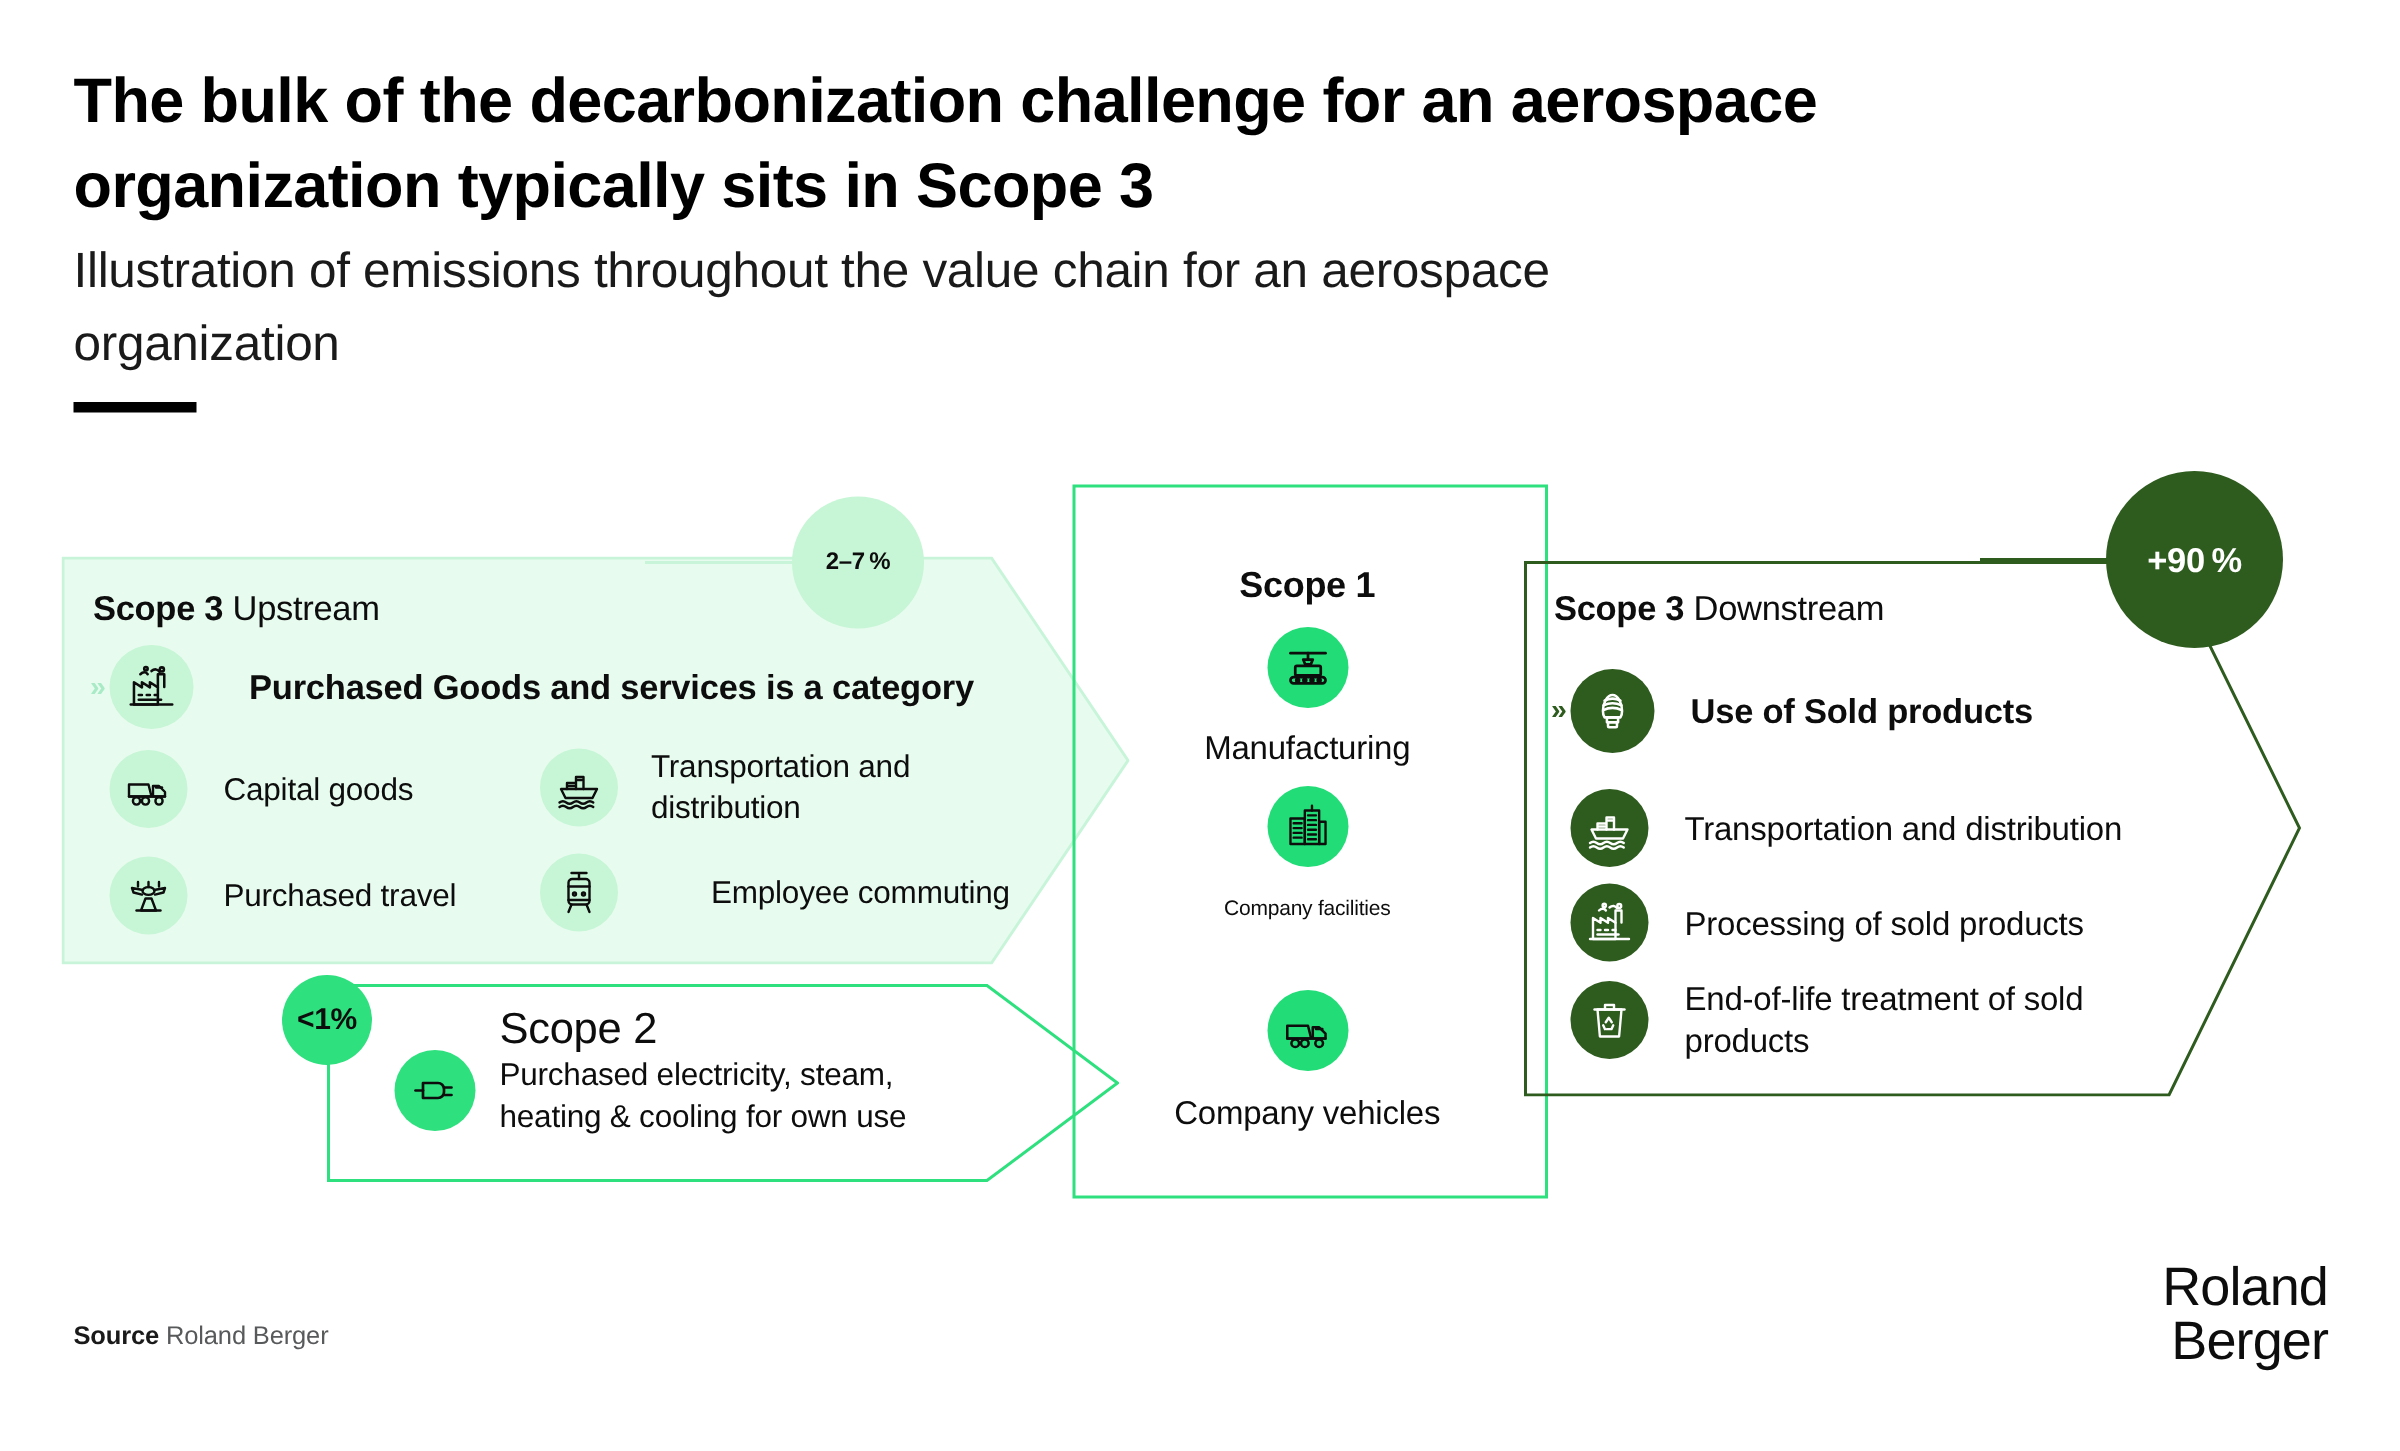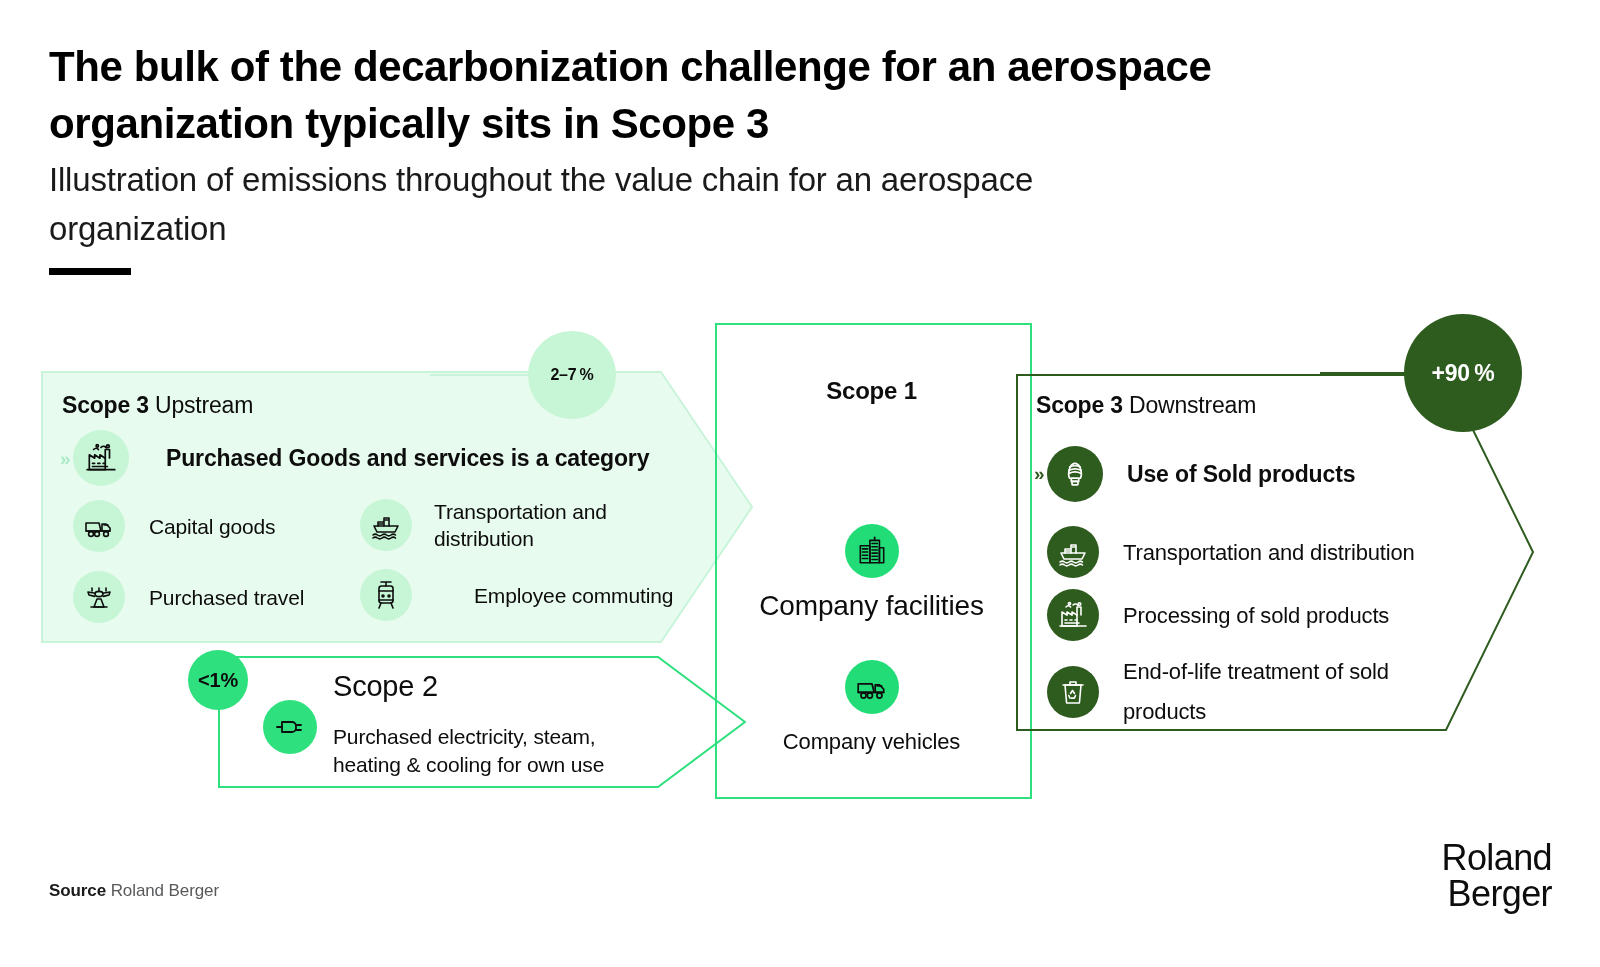--- a/index.html
+++ b/index.html
@@ -191,38 +191,54 @@
       <svg width="32" height="32" viewBox="0 0 32 32" fill="none" stroke="#0d0d0d" stroke-width="1.8" stroke-linecap="round" stroke-linejoin="round">
         <path d="M8 11h10a4 4 0 0 1 4 4v2a4 4 0 0 1-4 4H8z"></path>
         <path d="M22 14h5M22 19h5"></path>
         <path d="M8 16H3"></path>
       </svg>
     </div>
   </div>
 
   <div style="position:absolute;left:333px;top:670px;width:330px;">
     <div style="font-size:29px;font-weight:normal;letter-spacing:-0.2px;">Scope 2</div>
-    <div class="lbl" style="margin-top:20px;line-height:28px;">Purchased electricity, steam, heating &amp; cooling for own use</div>
+    <div class="lbl" style="margin-top:0;line-height:28px;">Purchased electricity, steam, heating &amp; cooling for own use</div>
   </div>
 
   <div style="position:absolute;left:715px;top:345px;width:313px;text-align:center;font-size:24px;font-weight:bold;letter-spacing:-0.2px;margin-top:32px;">Scope 1</div>
 
+  <div style="position:absolute;left:715px;top:418px;width:313px;text-align:center;">
+    <div class="ico" style="width:54px;height:54px;background:#22dd77;margin:0 auto;">
+      <svg width="34" height="34" viewBox="0 0 32 32" fill="none" stroke="#0d0d0d" stroke-width="1.7" stroke-linecap="round" stroke-linejoin="round">
+        <path d="M5 7h22"></path>
+          <path d="M16 7v4"></path>
+        <path d="M13 11h6l-1.2 3h-3.6z"></path>
+        <rect x="8" y="15" width="16" height="6" rx="1"></rect>
+        <rect x="5" y="22" width="22" height="4" rx="2"></rect>
+        <circle cx="9.5" cy="24" r="0.9"></circle>
+          <circle cx="14" cy="24" r="0.9"></circle>
+          <circle cx="18.5" cy="24" r="0.9"></circle>
+          <circle cx="23" cy="24" r="0.9"></circle>
+      </svg>
+    </div>
+    <div class="lbl" style="margin-top:13px;font-size:22px;">Manufacturing</div>
+  </div>
 
   <div style="position:absolute;left:715px;top:524px;width:313px;text-align:center;">
     <div class="ico" style="width:54px;height:54px;background:#22dd77;margin:0 auto;">
       <svg width="34" height="34" viewBox="0 0 32 32" fill="none" stroke="#0d0d0d" stroke-width="1.5" stroke-linecap="round" stroke-linejoin="round">
         <rect x="5" y="11" width="9" height="16"></rect>
         <rect x="14" y="6" width="9" height="21"></rect>
         <rect x="23" y="13" width="4" height="14"></rect>
         <path d="M18.5 6V3"></path>
         <path d="M7 14h5M7 17h5M7 20h5M7 23h5"></path>
         <path d="M16 9h5M16 12h5M16 15h5M16 18h5M16 21h5M16 24h5"></path>
       </svg>
     </div>
-    <div class="lbl" style="margin-top:13px;font-size:28px;line-height:29px;">Company facilities</div>
+    <div class="lbl" style="margin-top:13px;font-size:14px;line-height:29px;">Company facilities</div>
   </div>
 
   <div style="position:absolute;left:715px;top:660px;width:313px;text-align:center;">
     <div class="ico" style="width:54px;height:54px;background:#22dd77;margin:0 auto;">
       <svg width="34" height="34" viewBox="0 0 32 32" fill="none" stroke="#0d0d0d" stroke-width="1.6" stroke-linecap="round" stroke-linejoin="round">
         <path d="M3 21V13h13l2 8z"></path>
         <path d="M19 21v-7h4l4 4v3z"></path>
         <path d="M3 21h24"></path>
         <circle cx="8" cy="24" r="2.4"></circle>
           <circle cx="14" cy="24" r="2.4"></circle>
@@ -286,21 +302,21 @@
     <div class="ico" style="width:52px;height:52px;background:#2e5b1e;">
       <svg width="32" height="32" viewBox="0 0 32 32" fill="none" stroke="#ffffff" stroke-width="1.6" stroke-linecap="round" stroke-linejoin="round">
         <path d="M8 9h16l-1.6 18H9.6z"></path>
         <path d="M6 9h20"></path>
         <path d="M13 9V6h6v3"></path>
         <path d="M13.5 17.5l2-3 2 3"></path>
         <path d="M18.5 19.5l-1.2 2.6h-3"></path>
         <path d="M13 22.1l-1.2-2.6"></path>
       </svg>
     </div>
-    <div class="lbl" style="margin-left:24px;font-size:22px;line-height:40px;width:300px;">End-of-life treatment of sold products</div>
+    <div class="lbl" style="margin-left:24px;font-size:22px;line-height:28px;width:300px;">End-of-life treatment of sold products</div>
   </div>
 
   <div class="badge" id="badge-90">+90 %</div>
 
   <div class="source">
     <b>Source</b>
     <span>Roland Berger</span>
   </div>
 
   <div class="logo">

